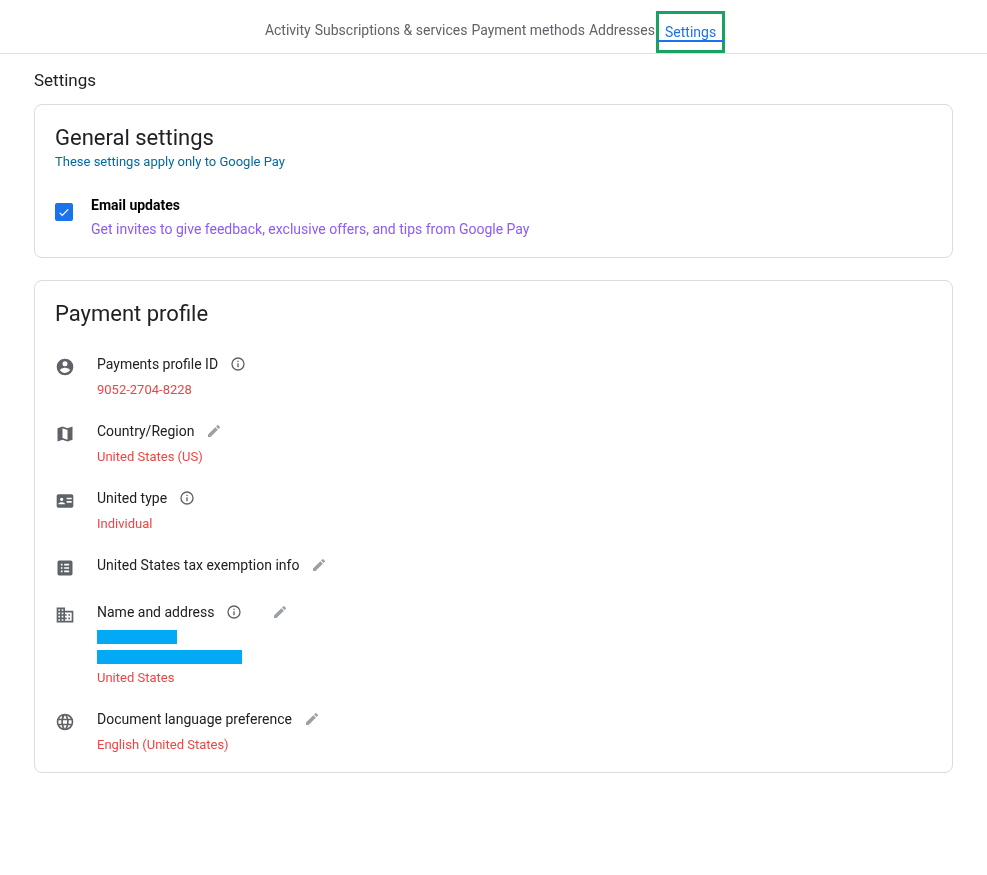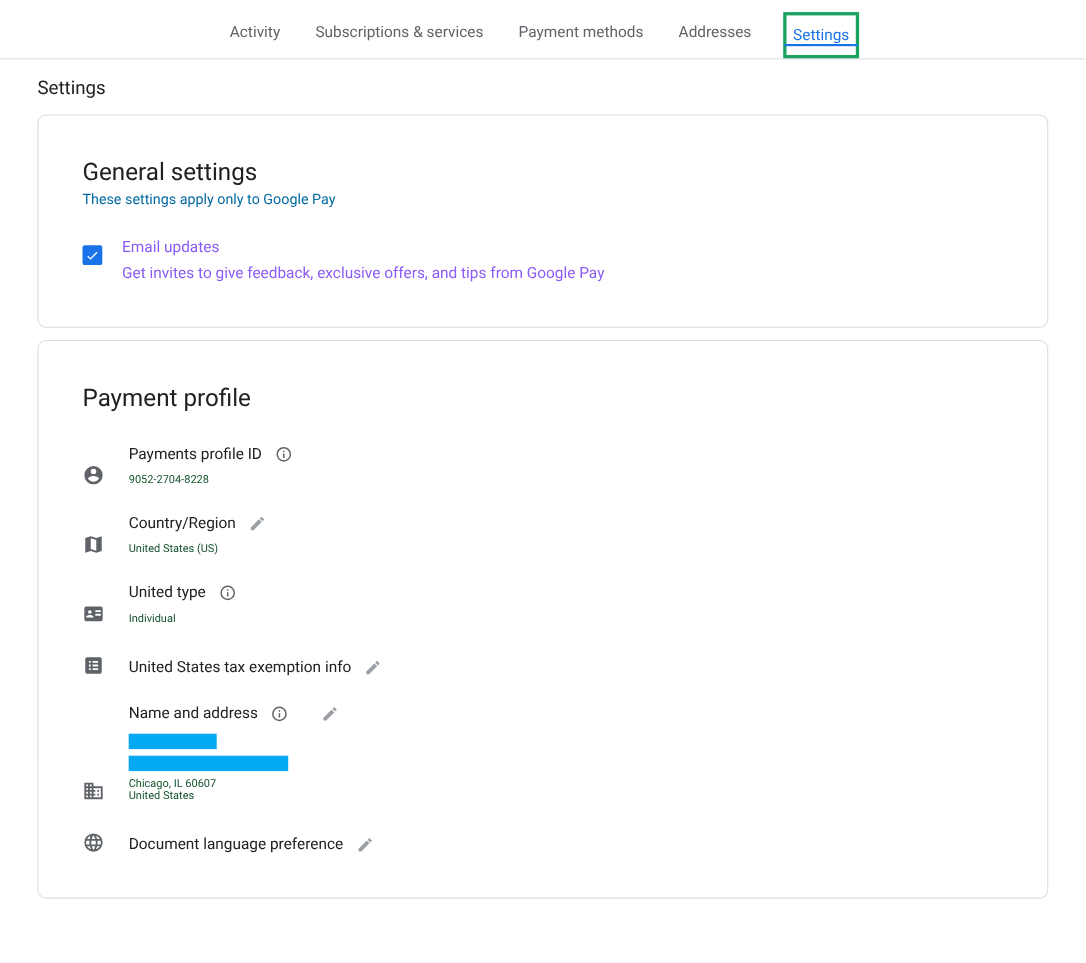--- a/index.html
+++ b/index.html
@@ -6,21 +6,20 @@
   body {
     margin: 0;
     padding: 0;
     font-family: "Google Sans", Roboto, Arial, sans-serif;
     background: #fff;
     color: #202124;
   }
   .tabs {
     display: flex;
     justify-content: center;
-    gap: 28px;
     border-bottom: 1px solid #e0e0e0;
     height: 54px;
     align-items: center;
     padding-top: 16px;
   }
   .tab {
     font-size: 14px;
     color: #5f6368;
     cursor: pointer;
     padding: 6px 2px 16px 2px;
@@ -49,22 +48,22 @@
     padding: 10px 34px 40px 34px;
   }
   .page-title {
     font-size: 17px;
     color: #202124;
     margin: 6px 0 14px 0;
   }
   .card {
     border: 1px solid #dadce0;
     border-radius: 8px;
-    padding: 40px;
-    margin-bottom: 11px;
+    padding: 20px;
+    margin-bottom: 22px;
   }
   .card-heading {
     font-size: 22px;
     font-weight: 400;
     margin: 0 0 4px 0;
     color: #202124;
   }
   .card-sub {
     font-size: 13px;
     color: #0369a1;
@@ -82,30 +81,31 @@
     border-radius: 2px;
     display: flex;
     align-items: center;
     justify-content: center;
     margin-top: 6px;
     cursor: pointer;
   }
   .checkbox svg { width: 14px; height: 14px; }
   .email-label {
     font-size: 14px;
-    color: #8b5cf6;
+    color: #000000;
     margin-bottom: 8px;
+    font-weight: bold;
   }
   .email-desc {
     font-size: 14px;
     color: #8b5cf6;
   }
   .profile-item {
     display: flex;
-    align-items: flex-end;
+    align-items: flex-start;
     gap: 22px;
     margin-bottom: 26px;
   }
   .profile-item:last-child { margin-bottom: 0; }
   .icon {
     width: 20px;
     height: 20px;
     color: #5f6368;
     flex-shrink: 0;
     margin-top: 1px;
@@ -113,22 +113,22 @@
   .icon svg { width: 100%; height: 100%; fill: currentColor; }
   .item-body { flex: 1; }
   .item-head {
     display: flex;
     align-items: center;
     gap: 12px;
     font-size: 14px;
     color: #202124;
   }
   .item-value {
-    font-size: 10px;
-    color: #14532d;
+    font-size: 13px;
+    color: #ef4444;
     margin-top: 10px;
   }
   .addr-line { display: block; }
   .redact {
     display: block;
     background: #03a9f4;
     height: 14px;
     margin-bottom: 6px;
   }
   .info-icon, .edit-icon {
@@ -264,38 +264,38 @@
           </span>
           <span class="edit-icon" style="margin-left:18px">
             <svg viewBox="0 0 24 24">
                 <path d="M3 17.25V21h3.75L17.81 9.94l-3.75-3.75L3 17.25zM20.71 7.04a1 1 0 000-1.41l-2.34-2.34a1 1 0 00-1.41 0l-1.83 1.83 3.75 3.75 1.83-1.83z"></path>
               </svg>
           </span>
         </div>
         <div class="item-value">
           <span class="redact" style="width:80px"></span>
           <span class="redact" style="width:145px"></span>
-          <span class="addr-line">Chicago, IL 60607</span>
           <span class="addr-line">United States</span>
         </div>
       </div>
     </div>
 
     <div class="profile-item">
       <span class="icon">
         <svg viewBox="0 0 24 24">
             <path d="M12 2a10 10 0 100 20 10 10 0 000-20zm6.93 6h-2.95a15.65 15.65 0 00-1.38-3.56A8.03 8.03 0 0118.93 8zM12 4.04c.83 1.2 1.48 2.53 1.91 3.96h-3.82c.43-1.43 1.08-2.76 1.91-3.96zM4.26 14a7.93 7.93 0 010-4h3.38a16.5 16.5 0 000 4H4.26zm.82 2h2.95c.32 1.25.78 2.45 1.38 3.56A8.03 8.03 0 015.08 16zm2.95-8H5.08a8.03 8.03 0 013.33-3.56A15.65 15.65 0 008.03 8zM12 19.96c-.83-1.2-1.48-2.53-1.91-3.96h3.82c-.43 1.43-1.08 2.76-1.91 3.96zM14.34 14H9.66a14.7 14.7 0 010-4h4.68a14.7 14.7 0 010 4zm.25 5.56c.6-1.11 1.06-2.31 1.38-3.56h2.95a8.03 8.03 0 01-4.33 3.56zM16.36 14a16.5 16.5 0 000-4h3.38a7.93 7.93 0 010 4h-3.38z"></path>
           </svg>
       </span>
       <div class="item-body">
         <div class="item-head">
           <span>Document language preference</span>
           <span class="edit-icon">
             <svg viewBox="0 0 24 24">
                 <path d="M3 17.25V21h3.75L17.81 9.94l-3.75-3.75L3 17.25zM20.71 7.04a1 1 0 000-1.41l-2.34-2.34a1 1 0 00-1.41 0l-1.83 1.83 3.75 3.75 1.83-1.83z"></path>
               </svg>
           </span>
         </div>
+        <div class="item-value">English (United States)</div>
       </div>
     </div>
 
   </div>
 </div>
 
 </body></html>

